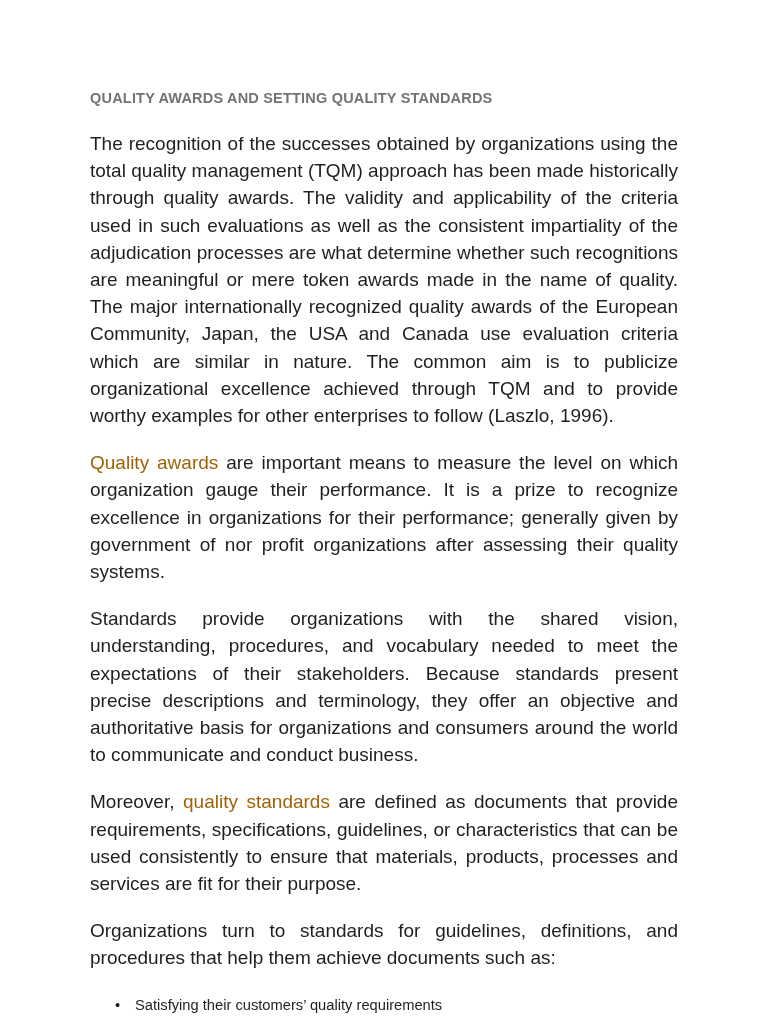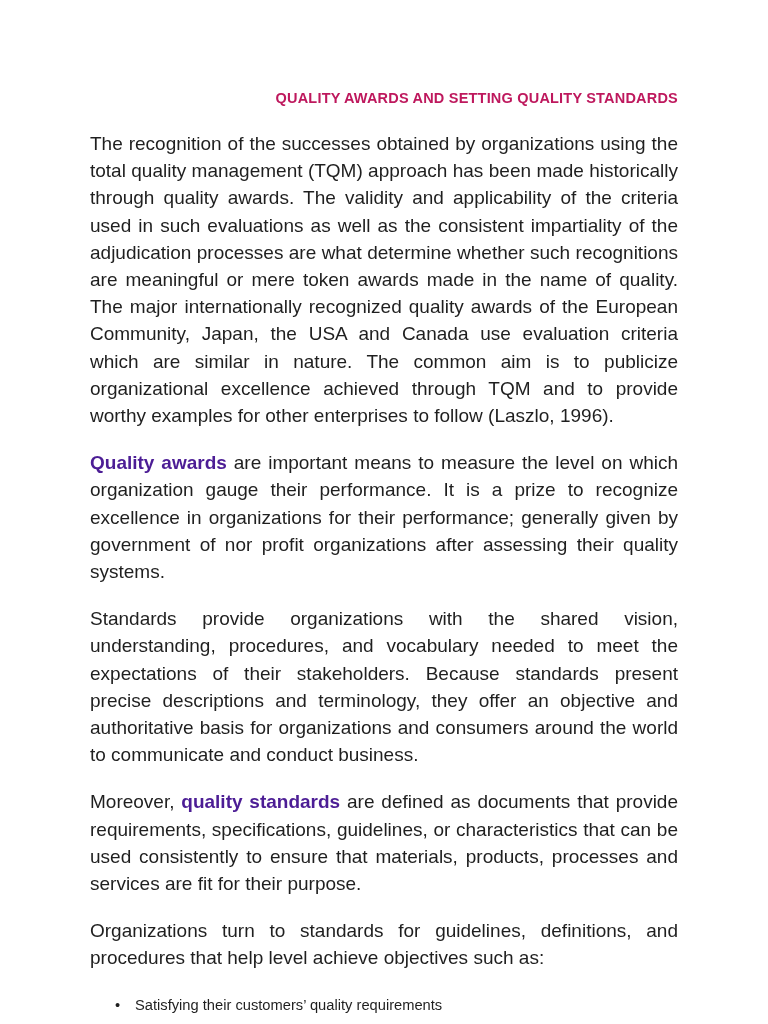--- a/index.html
+++ b/index.html
@@ -27,45 +27,45 @@
   .content {
     position: absolute;
     left: 90px;
     top: 88px;
     width: 588px;
   }
 
   .doc-title {
     font-size: 14.5px;
     font-weight: bold;
-    text-align: right;
+    text-align: left;
     letter-spacing: 0.2px;
     line-height: 20px;
     margin: 0 0 22px 0;
-    color: #be185d;
+    color: #737373;
   }
 
   .para {
     font-size: 19px;
     line-height: 27.2px;
     text-align: justify;
     text-justify: inter-word;
     margin: 0 0 20px 0;
     color: #1f1f1f;
     hyphens: none;
   }
 
   .para.last-of-block {
     margin-bottom: 20px;
   }
 
   .para b,
   .para strong {
-    font-weight: bold;
-    color: #4c1d95;
+    font-weight: normal;
+    color: #a16207;
   }
 
   .bullet-list {
     list-style: none;
     margin: 13px 0 0 0;
     padding: 0;
   }
 
   .bullet-list li {
     position: relative;
@@ -95,21 +95,21 @@
     <h1 class="doc-title">QUALITY AWARDS AND SETTING QUALITY STANDARDS</h1>
 
     <p class="para">The recognition of the successes obtained by organizations using the total quality management (TQM) approach has been made historically through quality awards. The validity and applicability of the criteria used in such evaluations as well as the consistent impartiality of the adjudication processes are what determine whether such recognitions are meaningful or mere token awards made in the name of quality. The major internationally recognized quality awards of the European Community, Japan, the USA and Canada use evaluation criteria which are similar in nature. The common aim is to publicize organizational excellence achieved through TQM and to provide worthy examples for other enterprises to follow (Laszlo, 1996).</p>
 
     <p class="para"><b>Quality awards</b><span> are important means to measure the level on which organization gauge their performance. It is a prize to recognize excellence in organizations for their performance; generally given by government of nor profit organizations after assessing their quality systems.</span></p>
 
     <p class="para">Standards provide organizations with the shared vision, understanding, procedures, and vocabulary needed to meet the expectations of their stakeholders. Because standards present precise descriptions and terminology, they offer an objective and authoritative basis for organizations and consumers around the world to communicate and conduct business.</p>
 
     <p class="para"><span>Moreover, </span><b>quality standards</b><span> are defined as documents that provide requirements, specifications, guidelines, or characteristics that can be used consistently to ensure that materials, products, processes and services are fit for their purpose.</span></p>
 
-    <p class="para last-of-block">Organizations turn to standards for guidelines, definitions, and procedures that help level achieve objectives such as:</p>
+    <p class="para last-of-block">Organizations turn to standards for guidelines, definitions, and procedures that help them achieve documents such as:</p>
 
     <ul class="bullet-list">
       <li>
         <span class="bullet-dot">•</span>
         <span>Satisfying their customers’ quality requirements</span>
       </li>
       <li>
         <span class="bullet-dot">•</span>
       </li>
       <li>

